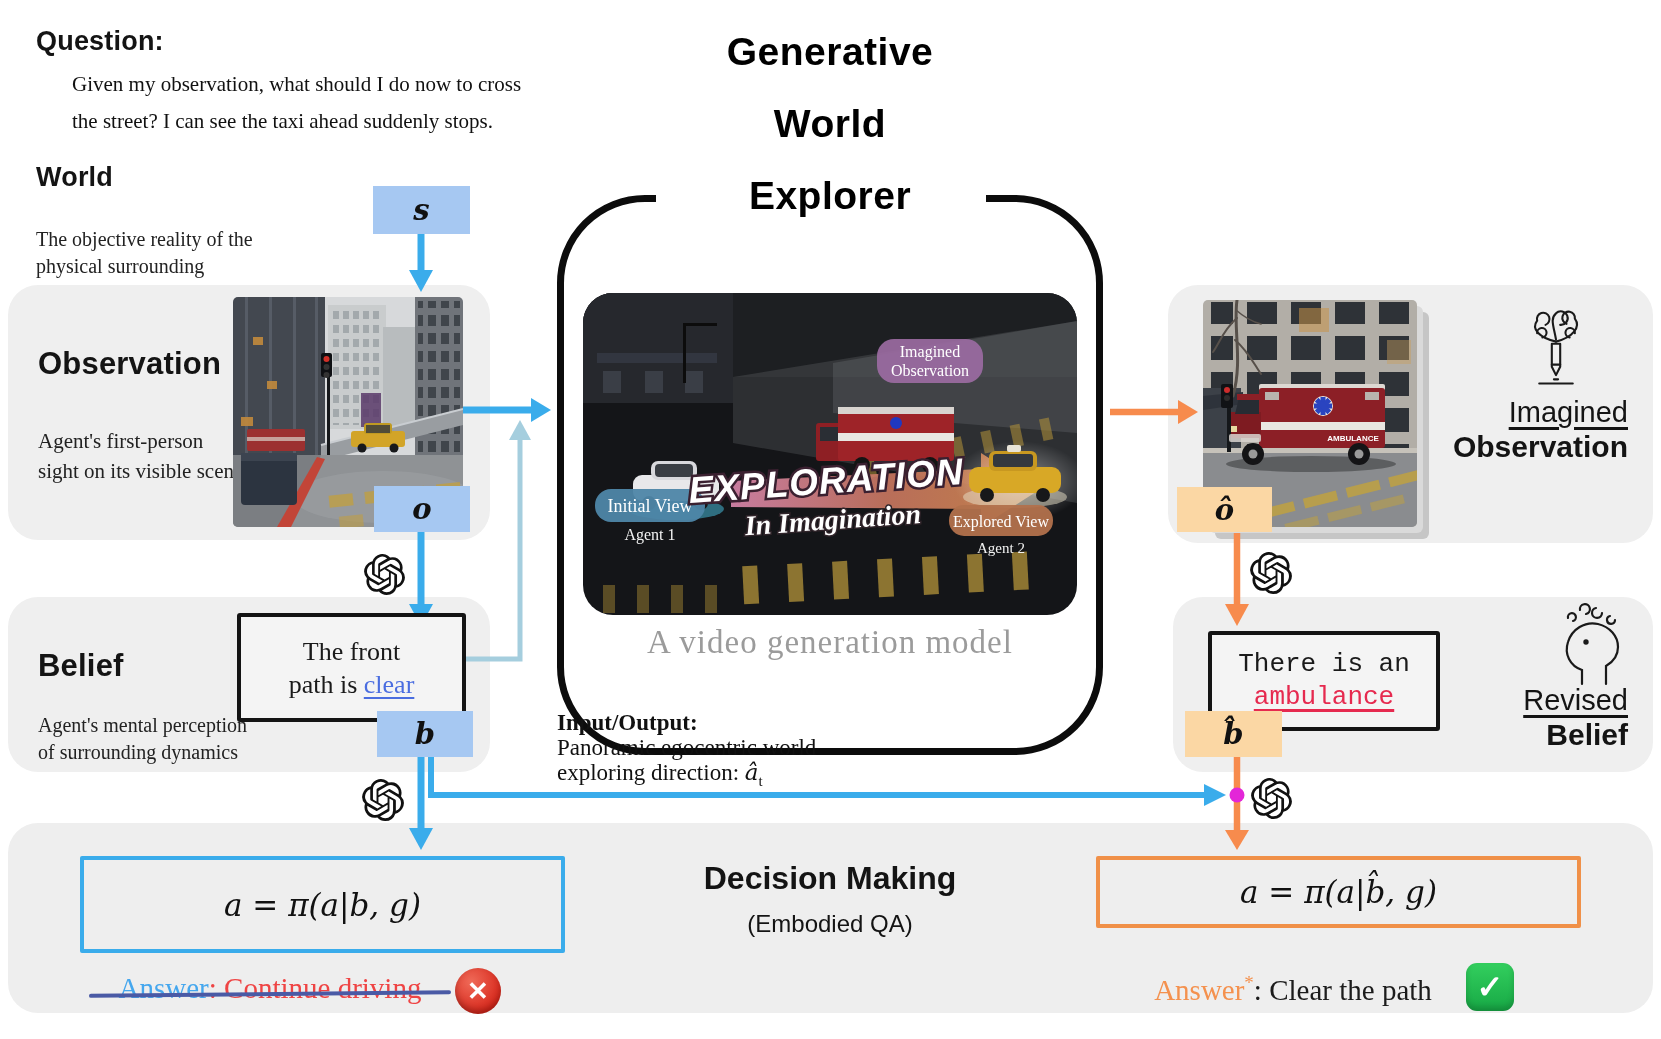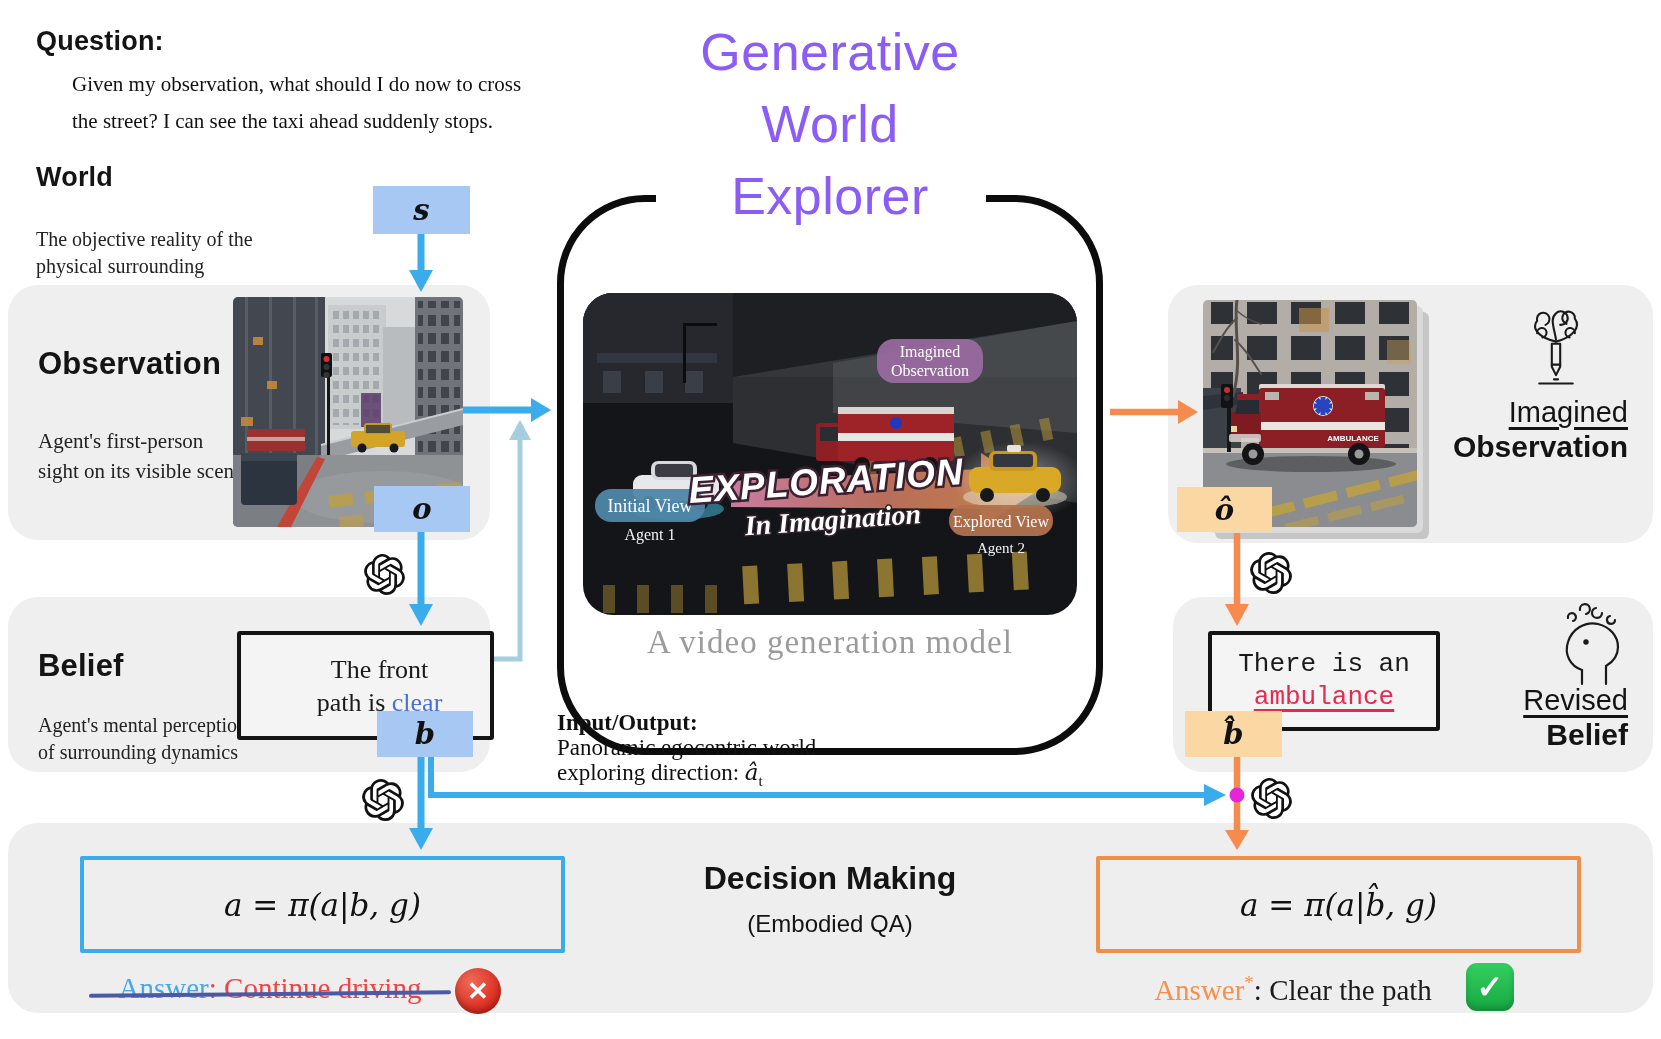--- a/index.html
+++ b/index.html
@@ -11,21 +11,21 @@
   .h2{font-weight:bold;font-size:31px;letter-spacing:.2px;}
   .desc{font-family:Liberation Serif, serif;font-size:20px;line-height:27px;color:#222;margin-top:24px;}
   .qbody{font-family:Liberation Serif, serif;font-size:21px;line-height:37px;color:#111;margin-left:36px;}
   .nodebox{position:absolute;background:#a6c8f2;display:flex;align-items:center;justify-content:center;
            font-family:"DejaVu Serif",serif;font-style:italic;font-size:29px;font-weight:bold;color:#111;z-index:6;}
   .nodebox.orange{background:#fbd7a4;}
   .blackbox{position:absolute;background:#f4f4f4;border:4px solid #141414;border-radius:3px;z-index:5;
             display:flex;flex-direction:column;align-items:center;justify-content:center;
             font-family:"Liberation Serif",serif;font-size:26px;line-height:33px;color:#1a1a1a;text-align:center;}
   .gwe-title{position:absolute;left:600px;top:16px;width:460px;text-align:center;z-index:10;
-             font-weight:normal;font-size:52px;line-height:72px;color:#8b5cf6;letter-spacing:.5px;}
+             font-weight:bold;font-size:39px;line-height:72px;color:#000000;letter-spacing:.5px;}
   .caption{position:absolute;left:557px;top:624px;width:546px;text-align:center;z-index:4;
            font-family:"Liberation Serif",serif;font-size:33px;color:#9b9b9b;letter-spacing:1px;}
   .io{position:absolute;left:557px;width:546px;text-align:left;z-index:4;
       font-family:"Liberation Serif",serif;font-size:23px;color:#111;margin-top:34px;}
   .rlabel{position:absolute;text-align:right;z-index:4;}
   .underlined{text-decoration:underline;text-decoration-thickness:2.5px;text-underline-offset:5px;}
   .fbox{position:absolute;border-radius:2px;z-index:5;display:flex;align-items:center;justify-content:center;
         font-family:"DejaVu Serif",serif;font-style:italic;font-size:31px;color:#111;}
   .answer{position:absolute;text-align:center;font-family:"Liberation Serif",serif;font-size:29px;z-index:6;}
   .strikebar{position:absolute;left:4px;right:4px;top:20px;height:4px;background:#4a5aa5;border-radius:2px;
@@ -338,21 +338,21 @@
       <path d="M48,26 a4.5,4.5 0 1 0 -5,4"></path>
       <polygon points="26,36 34,36 34,58 30,66 26,58" stroke-linejoin="round"></polygon>
       <line x1="26" y1="56" x2="34" y2="56"></line>
       <line x1="14" y1="74" x2="46" y2="74"></line>
       <line x1="28" y1="70" x2="32" y2="70"></line>
     </g>
   </svg>
   <div class="rlabel underlined" style="left:1408px;top:396px;width:220px;font-size:29px;">Imagined</div>
   <div class="rlabel" style="left:1408px;top:430px;width:220px;font-size:30px;font-weight:bold;">Observation</div>
 
-  <div class="blackbox" style="left:237px;top:631px;width:221px;height:101px;padding-left:28px;">
+  <div class="blackbox" style="left:237px;top:613px;width:221px;height:101px;">
     <div>The front</div>
     <div><span>path is </span><span class="link-blue">clear</span></div>
   </div>
 
   <div class="blackbox" style="left:1208px;top:631px;width:224px;height:92px;font-family:Liberation Mono, monospace;">
     <div>There is an</div>
     <div class="link-red">ambulance</div>
   </div>
 
   <svg class="abs" style="left:1556px;top:602px;z-index:4;" width="70" height="84" viewBox="0 0 70 84">
@@ -417,21 +417,21 @@
   <svg class="abs" style="left:1251px;top:778px;z-index:6;" width="41" height="41" viewBox="0 0 24 24">
       <use href="#oai"></use>
     </svg>
 
   <div class="abs" style="left:630px;top:910px;width:400px;text-align:center;font-size:24px;z-index:5;">(Embodied QA)</div>
   <div class="abs" style="left:630px;top:860px;width:400px;text-align:center;font-weight:bold;font-size:32px;z-index:5;">Decision Making</div>
 
   <div class="fbox" style="left:80px;top:856px;width:485px;height:97px;border:4.5px solid #3aaceb;box-sizing:border-box;">
     <span>a = π(a|b, g)</span>
   </div>
-  <div class="fbox" style="left:1096px;top:856px;width:485px;height:97px;border:4.5px solid #f09048;box-sizing:border-box;font-style:italic;">
+  <div class="fbox" style="left:1096px;top:856px;width:485px;height:72px;border:4.5px solid #f09048;box-sizing:border-box;font-style:italic;">
     <span>a = π(a|b̂, g)</span>
   </div>
 
   <div class="answer" style="left:85px;top:972px;width:370px;">
     <span style="color:#45a7ee;">Answer</span><span style="color:#ef4444;">: Continue driving</span>
     <div class="strikebar"></div>
   </div>
   <div class="emoji" style="left:455px;top:968px;width:46px;height:46px;border-radius:50%;font-size:26px;
        background:radial-gradient(circle at 35% 30%, #ef6a58, #d7261a 75%);box-shadow:inset 0 -4px 6px rgba(0,0,0,.25);">✕</div>
 

